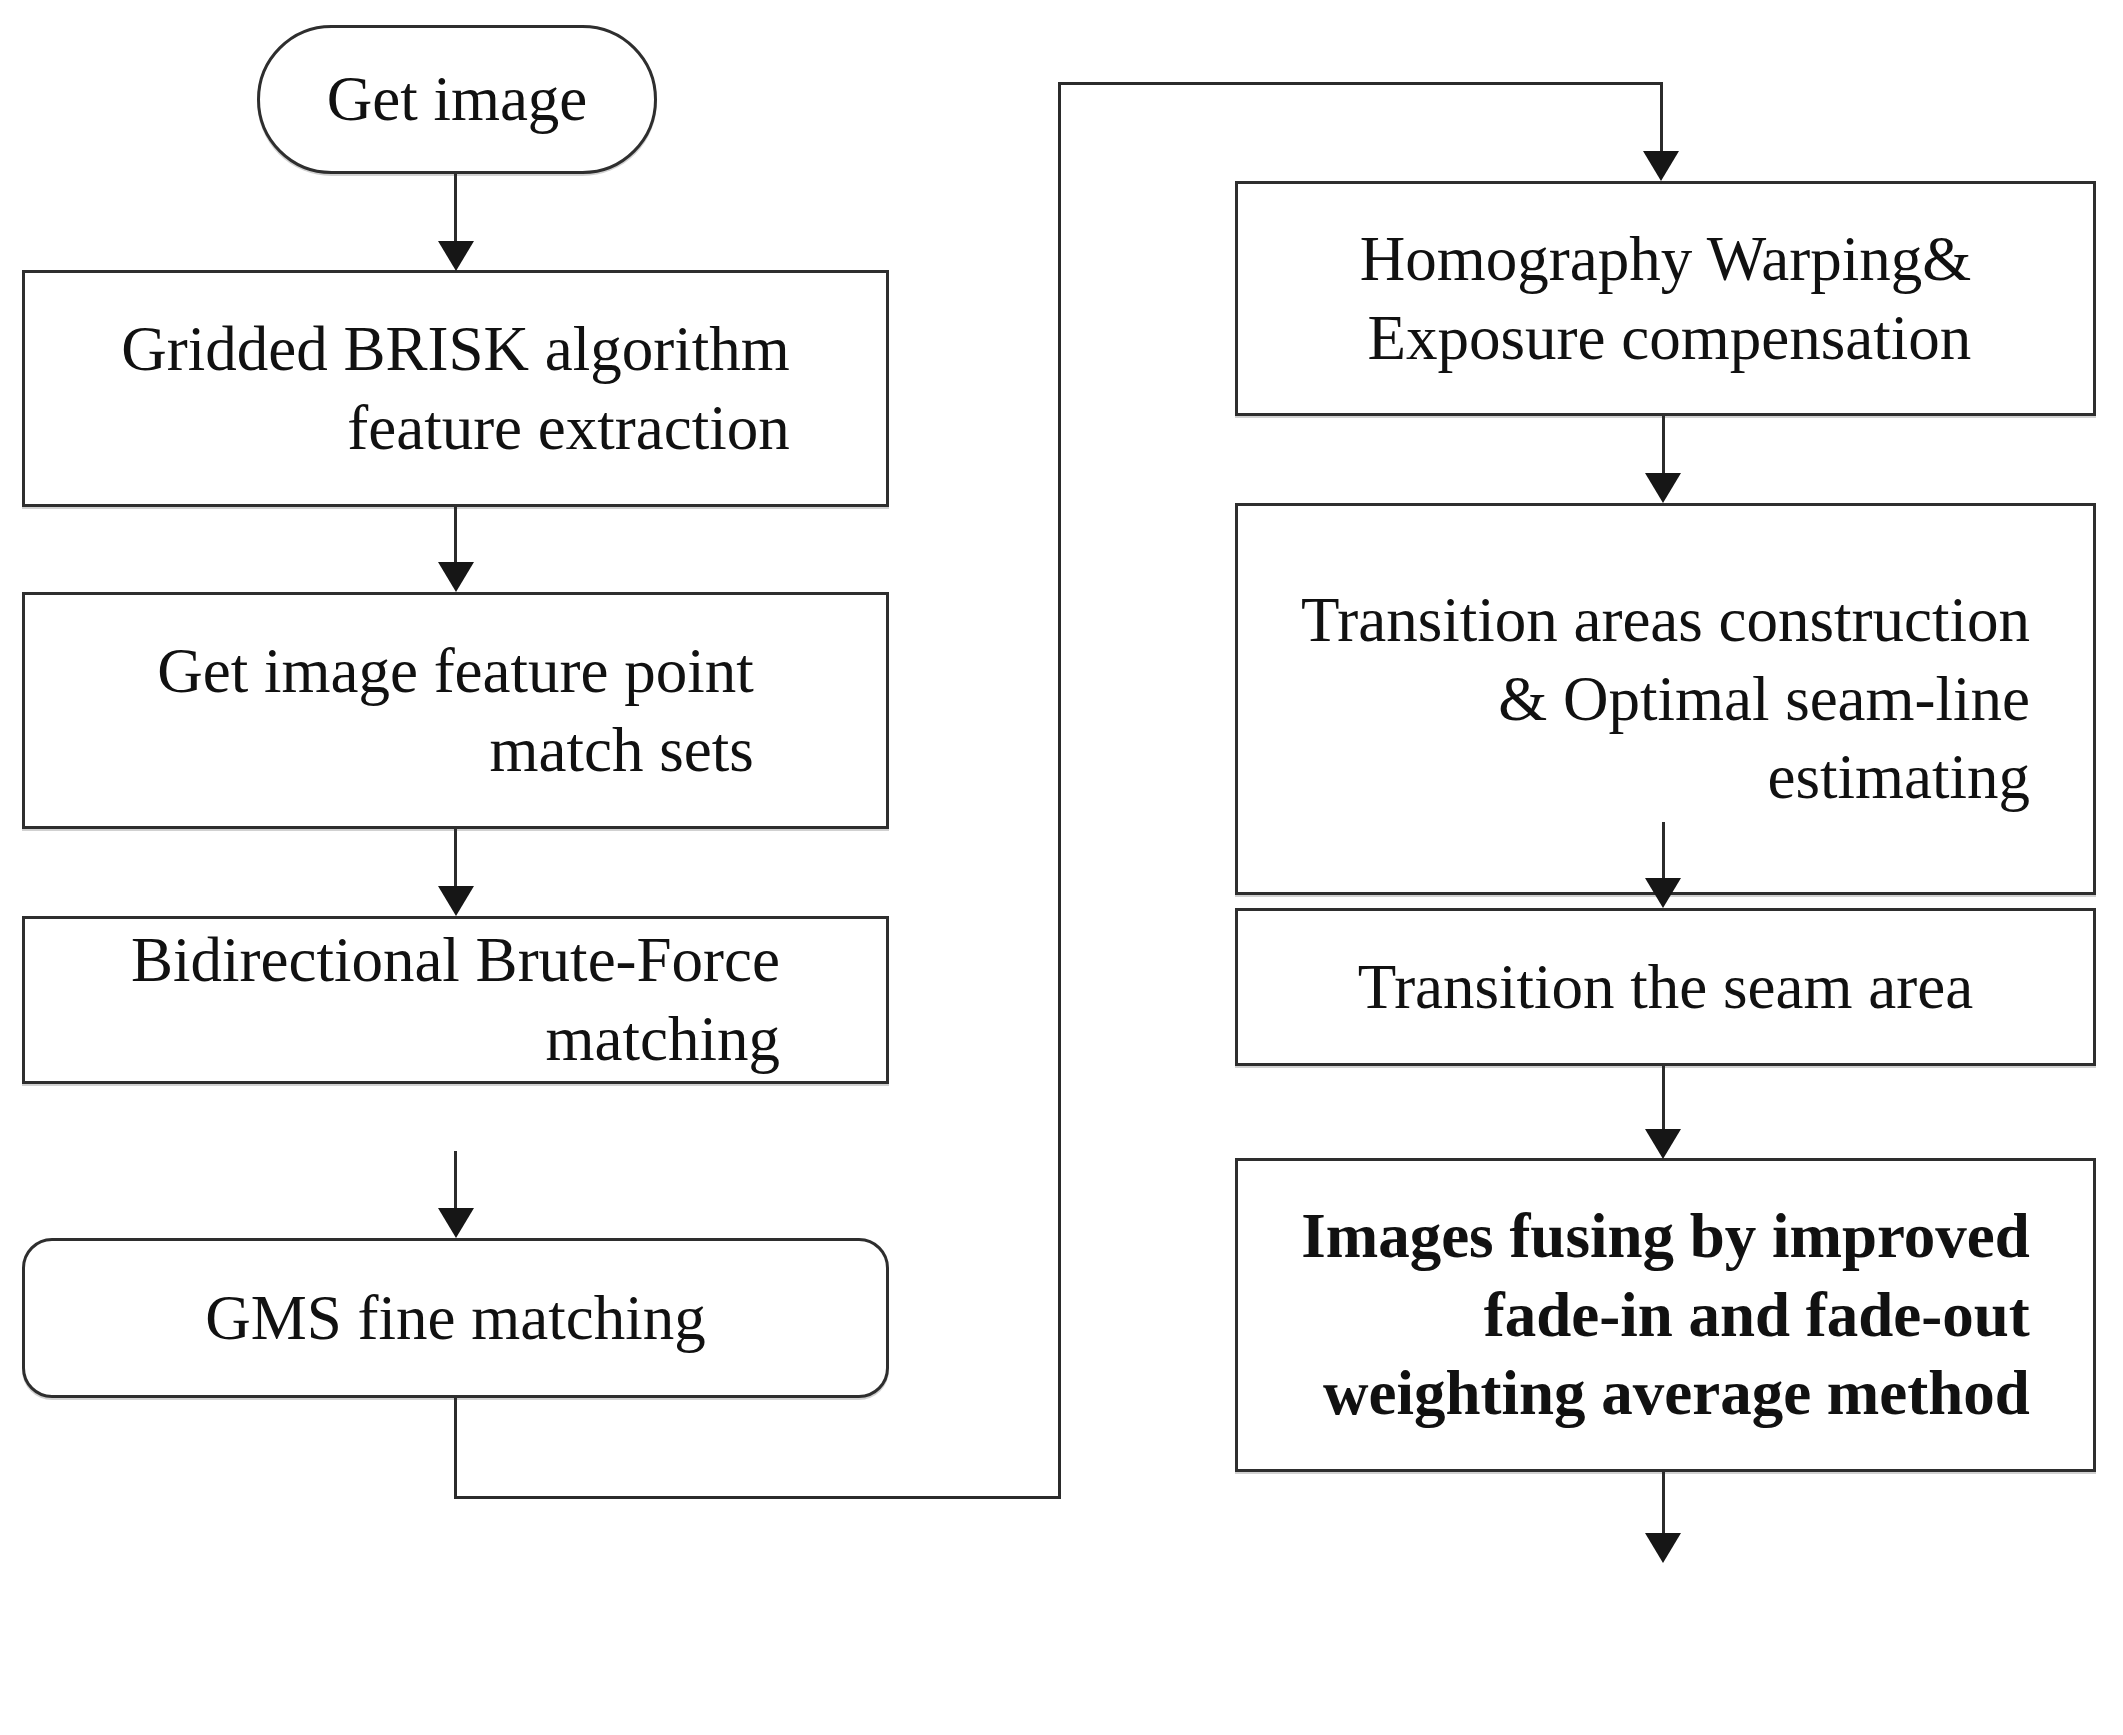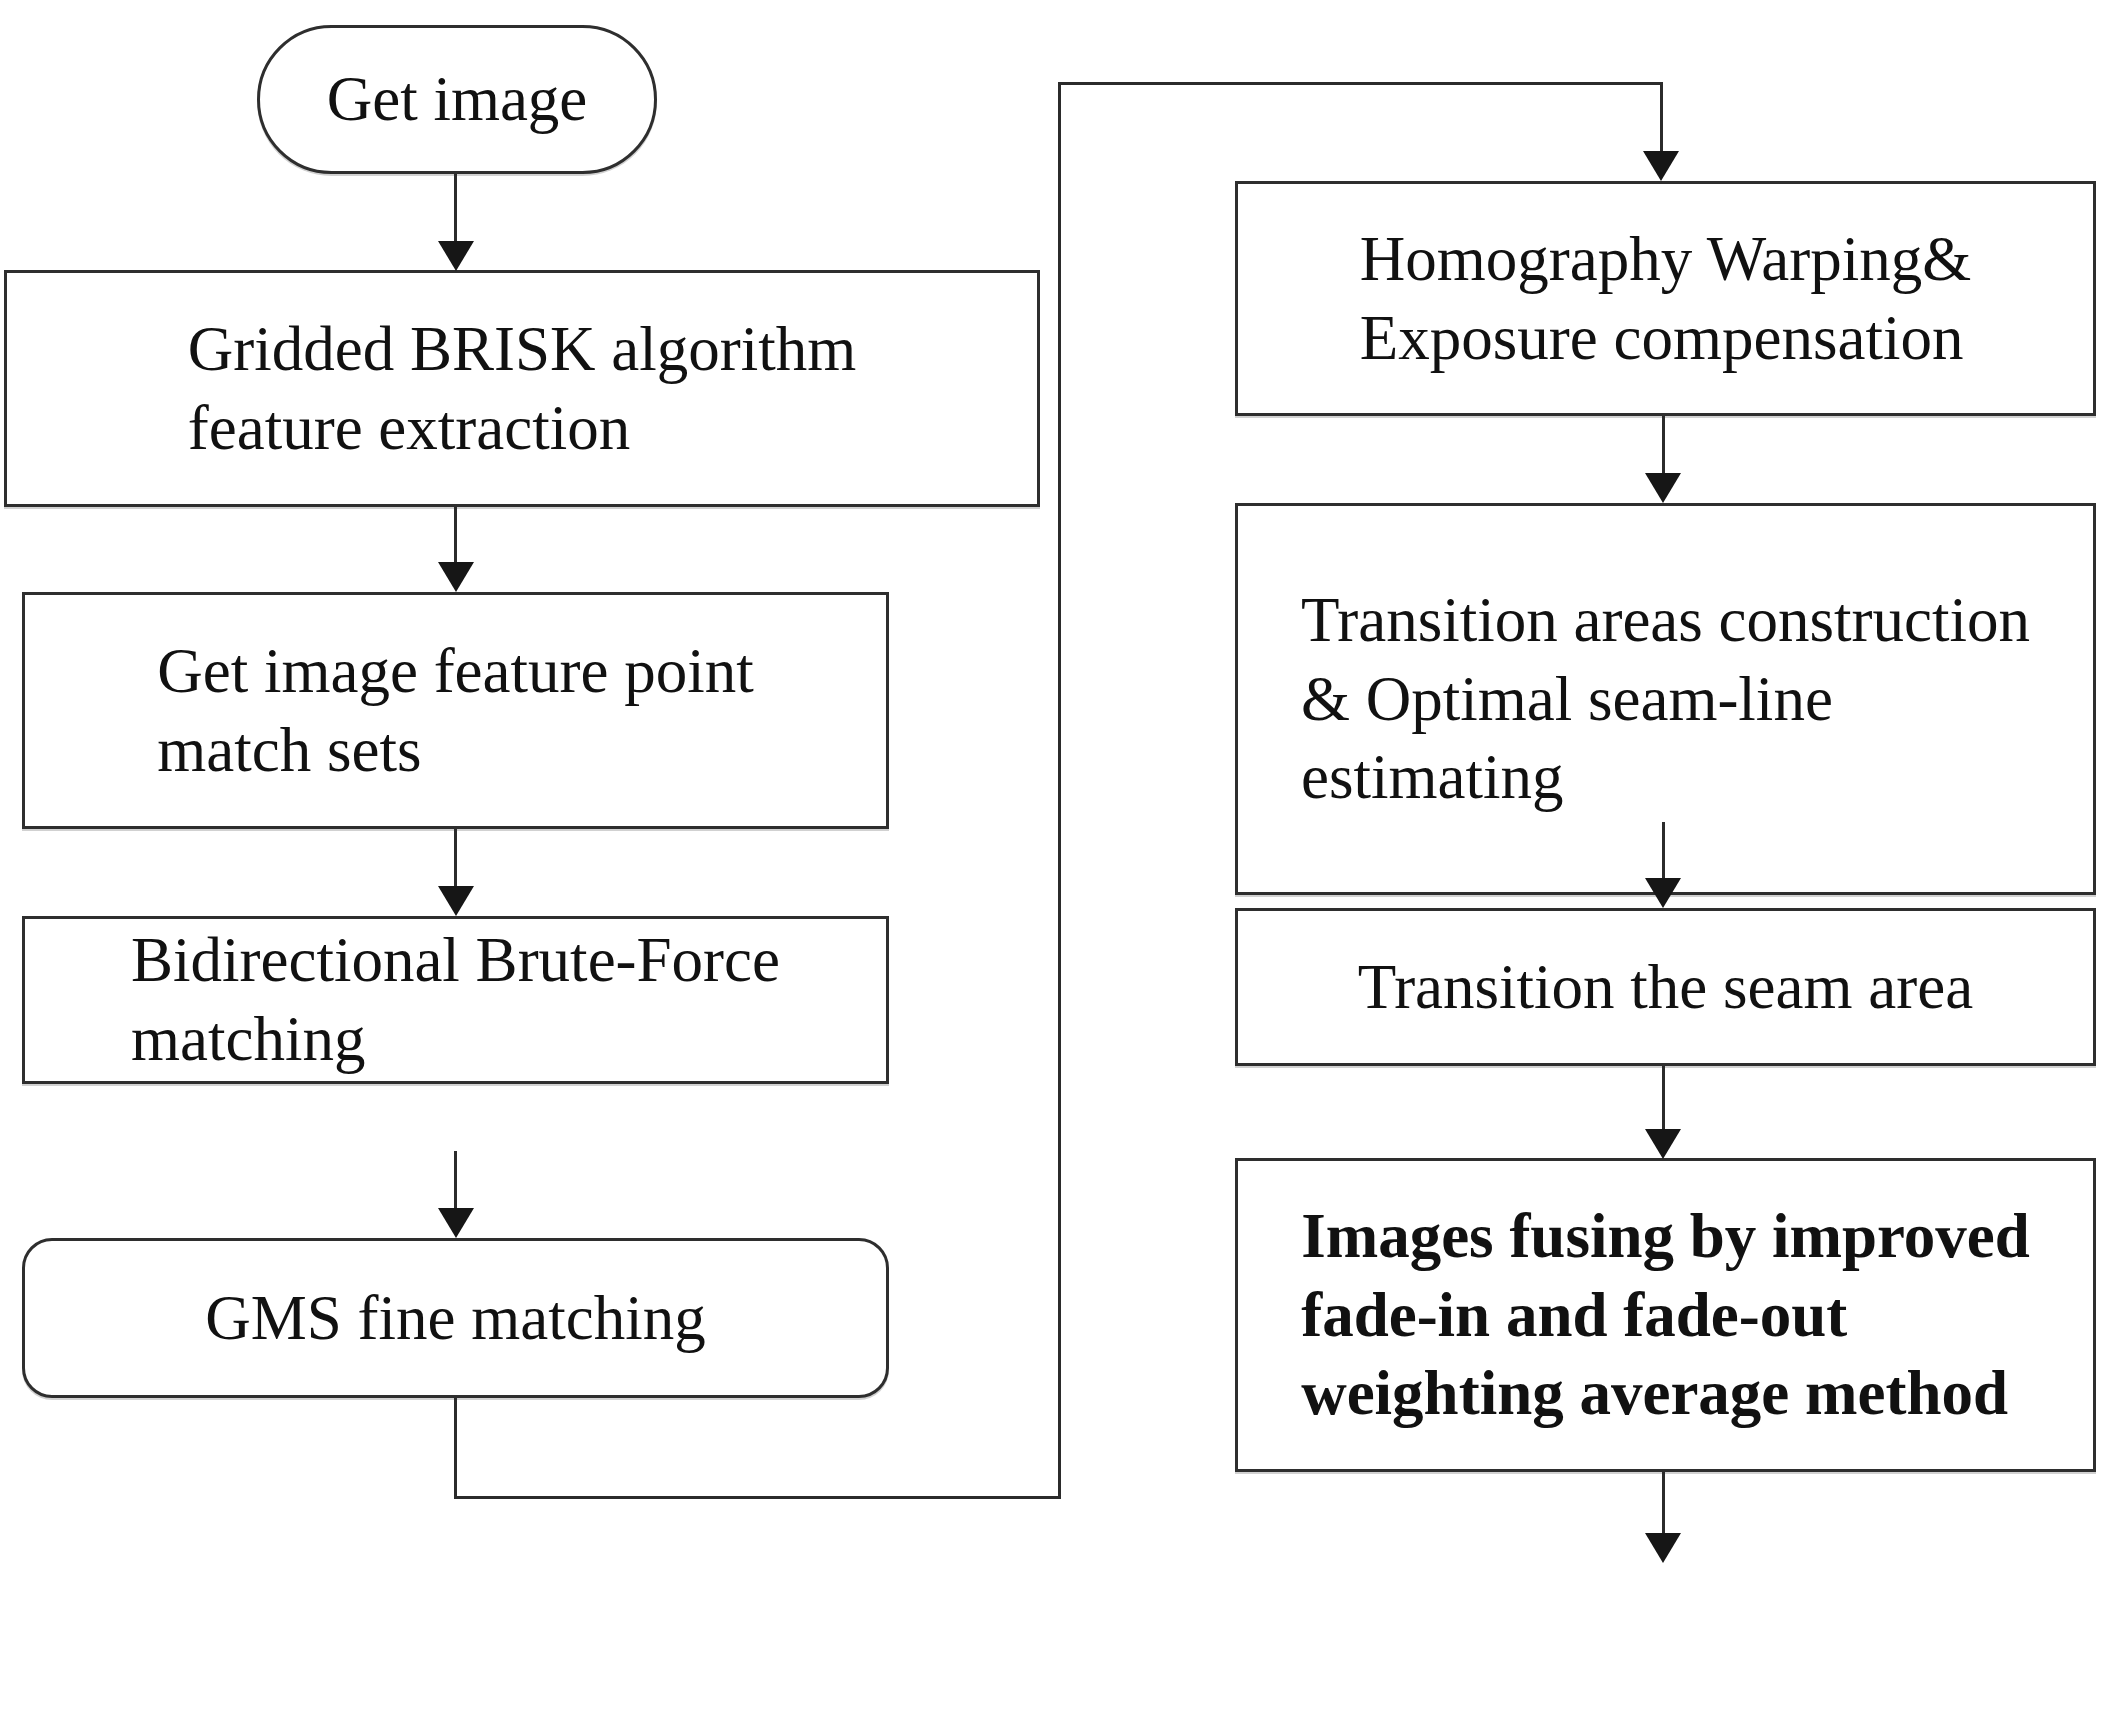--- a/index.html
+++ b/index.html
@@ -13,21 +13,21 @@
     overflow: hidden;
   }
   .node {
     position: absolute;
     box-sizing: border-box;
     border: 3px solid #2e2e2e;
     background: #ffffff;
     display: flex;
     align-items: center;
     justify-content: center;
-    text-align: left;
+    text-align: right;
     font-size: 63px;
     line-height: 1.25;
     white-space: pre-line;
     box-shadow: 0 2px 0 rgba(0,0,0,0.18);
   }
   .capsule { border-radius: 77px; }
   .vline { position: absolute; width: 3px; background: #2b2b2b; }
   .hline { position: absolute; height: 3px; background: #2b2b2b; }
   .head {
     position: absolute;
@@ -37,21 +37,21 @@
     border-top: 30px solid #161616;
   }
 </style>
 </head>
 <body>
 
 <div id="canvas">
 
   <div class="node capsule" style="left:257px; top:25px; width:400px; height:149px;">Get image</div>
 
-  <div class="node" style="left:4px; top:270px; width:1036px; height:237px;">Gridded BRISK algorithm
+  <div class="node" style="left:22px; top:270px; width:867px; height:237px;">Gridded BRISK algorithm
 feature extraction</div>
 
   <div class="node" style="left:22px; top:592px; width:867px; height:237px;">Get image feature point
 match sets</div>
 
   <div class="node" style="left:22px; top:916px; width:867px; height:168px;">Bidirectional Brute-Force
 matching</div>
 
   <div class="node" style="left:22px; top:1238px; width:867px; height:160px;border-radius:30px;">GMS fine matching</div>
 

